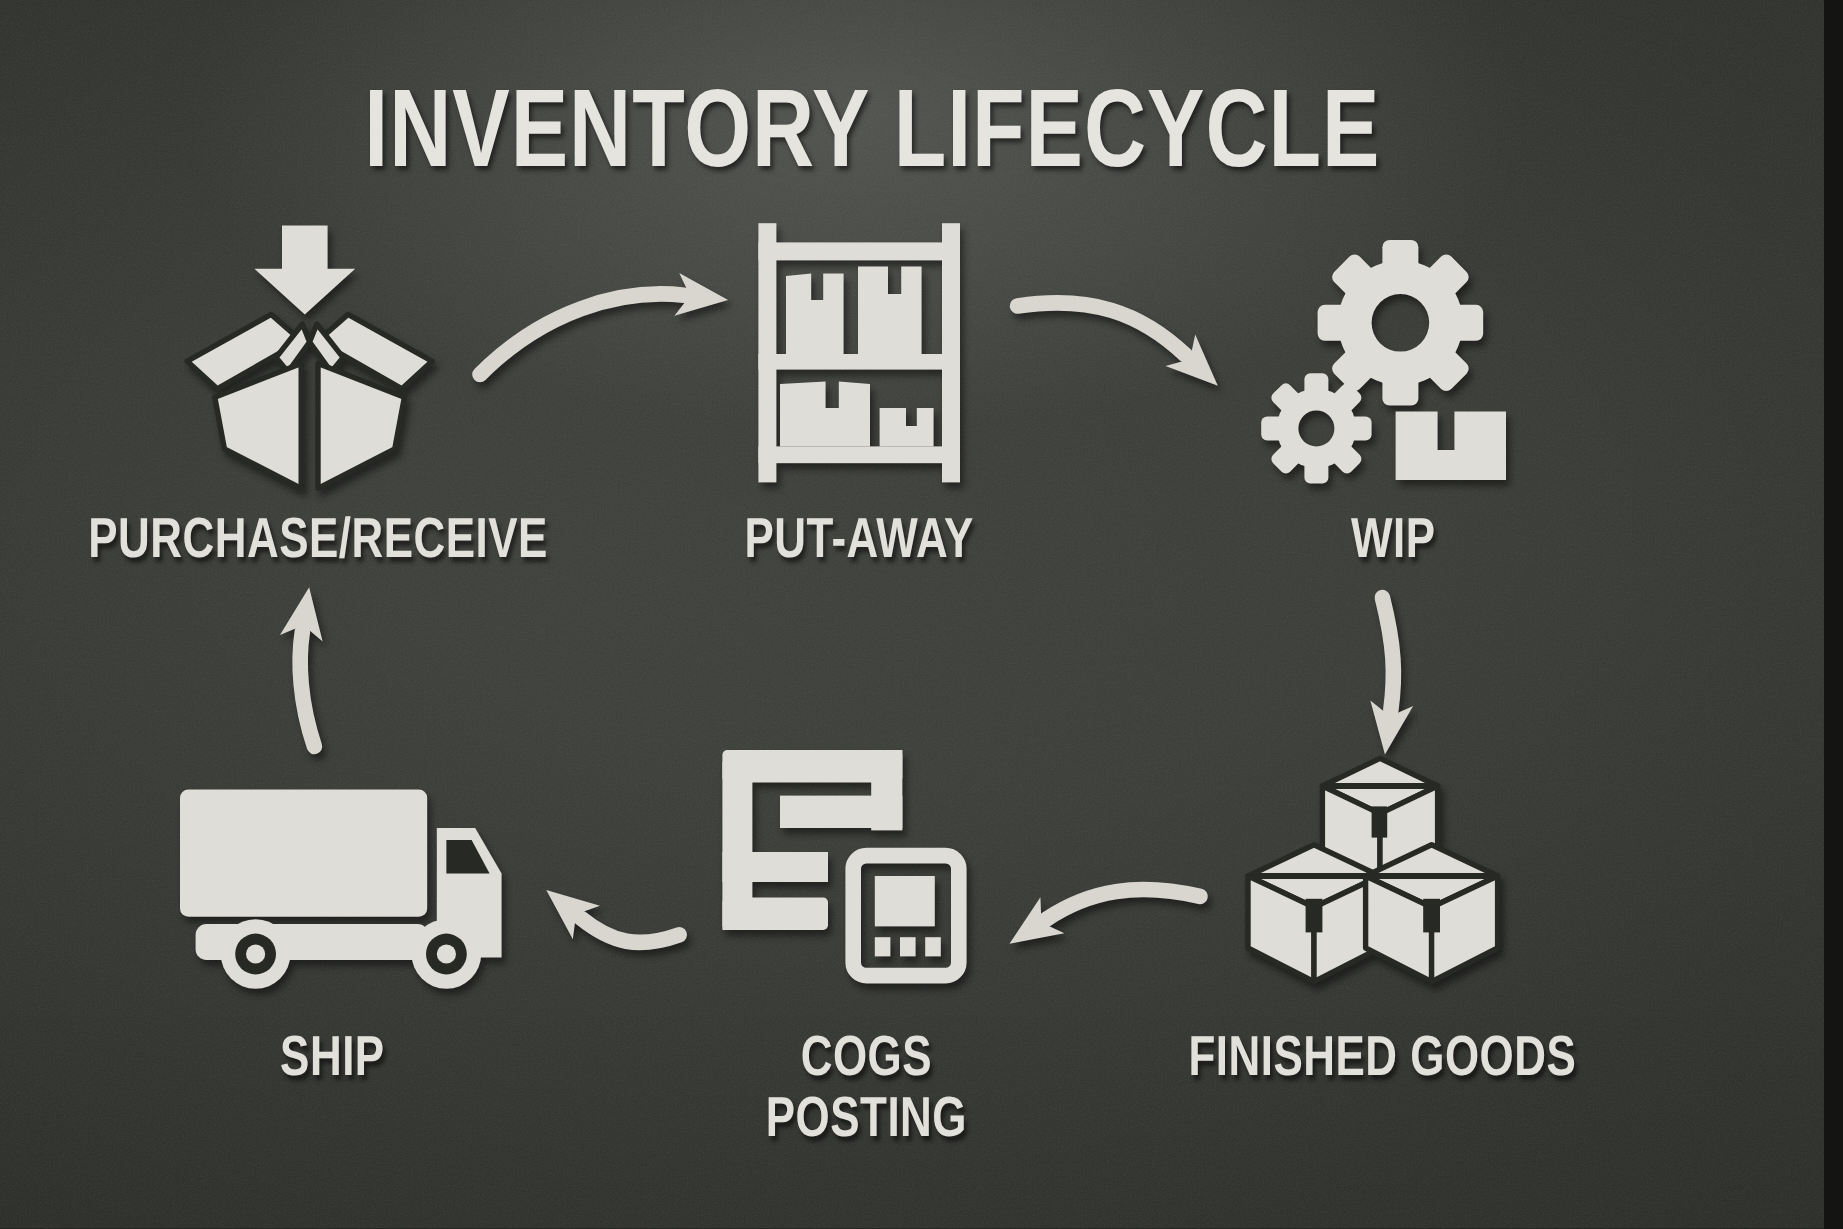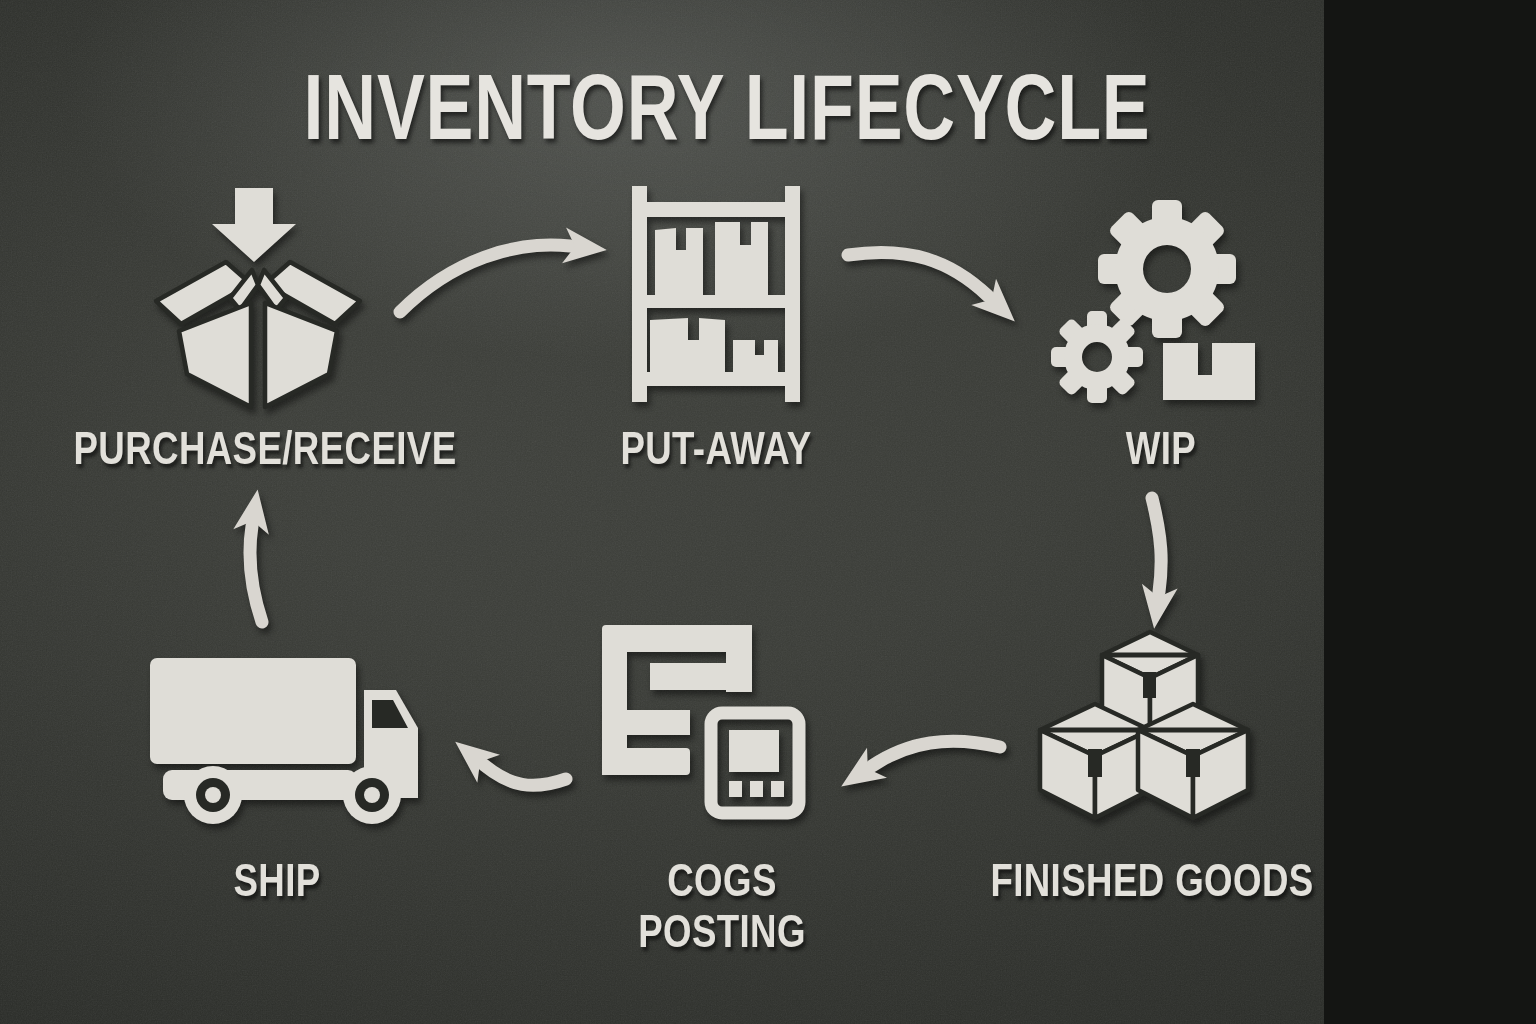--- a/index.html
+++ b/index.html
@@ -1,17 +1,17 @@
 <!DOCTYPE html>
 <html><head>
 <meta charset="utf-8">
 <style>
   html,body{margin:0;padding:0;background:#141513;}
   .canvas{
-    position:relative;width:1324px;height:1024px;overflow:hidden;
+    position:relative;width:1520px;height:1024px;overflow:hidden;
     font-family:"Liberation Sans",sans-serif;
     background-color:#2e302c;
     background:
       radial-gradient(ellipse 900px 430px at 47% 9%, rgba(138,141,138,.30), rgba(138,141,138,0) 62%),
       radial-gradient(ellipse 1500px 850px at 36% 46%, rgba(96,98,94,.16), rgba(0,0,0,0) 72%),
       radial-gradient(ellipse 160% 125% at 50% 42%, #363833 18%, #2a2c28 55%, #1c1d1a 100%);
   }
   svg.grain{position:absolute;inset:0;opacity:.10;pointer-events:none;}
   svg.art{position:absolute;inset:0;filter:drop-shadow(3px 5px 3px rgba(0,0,0,.45));}
   .ttl{

